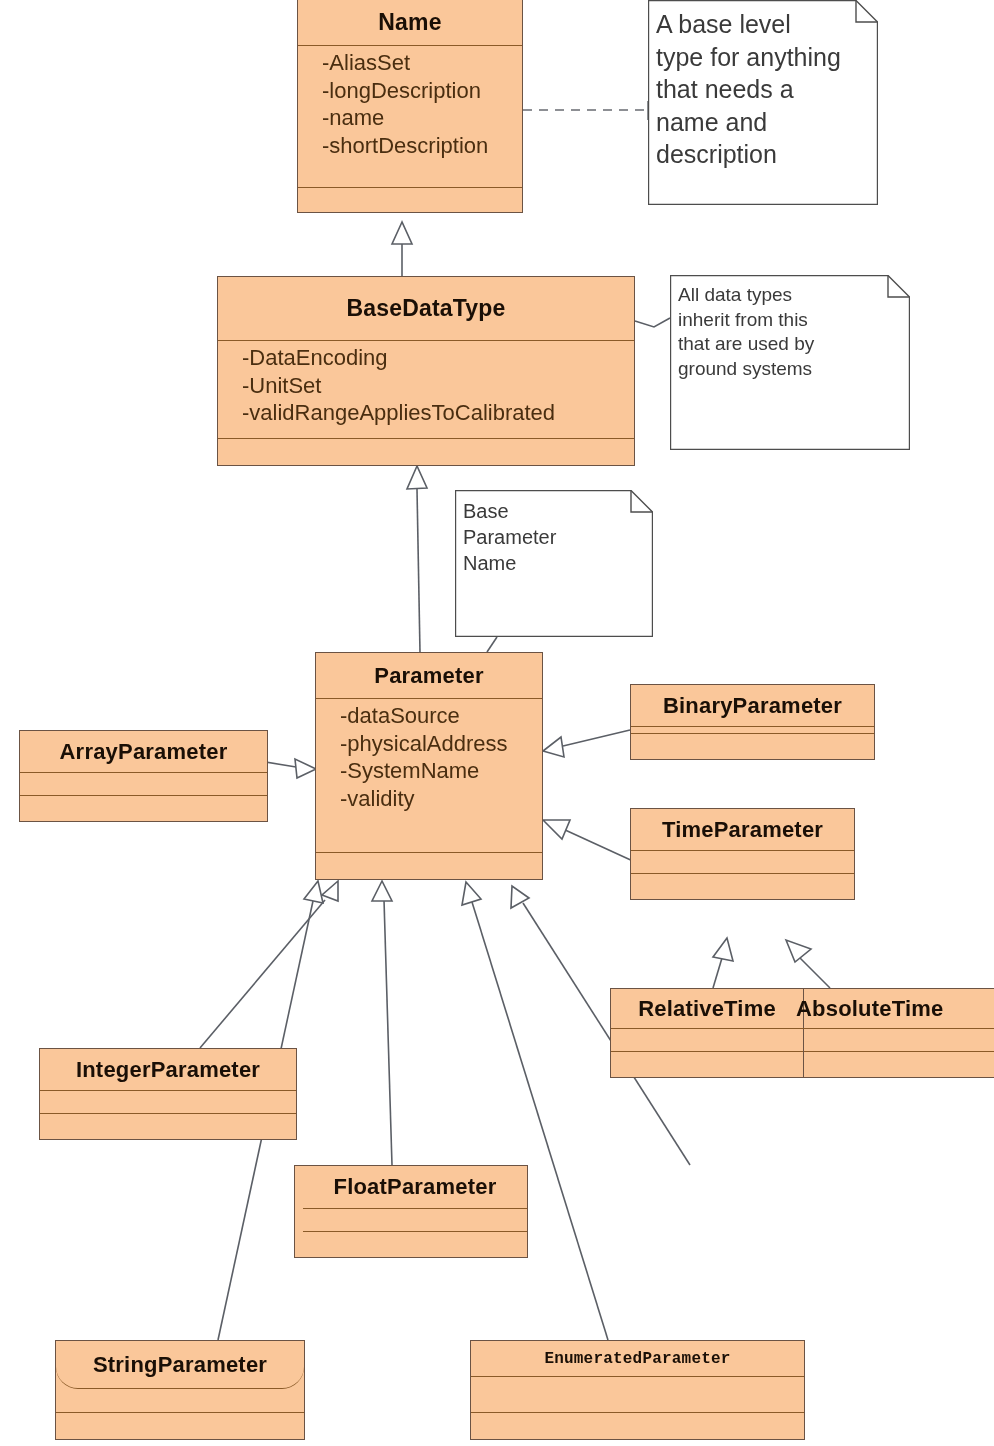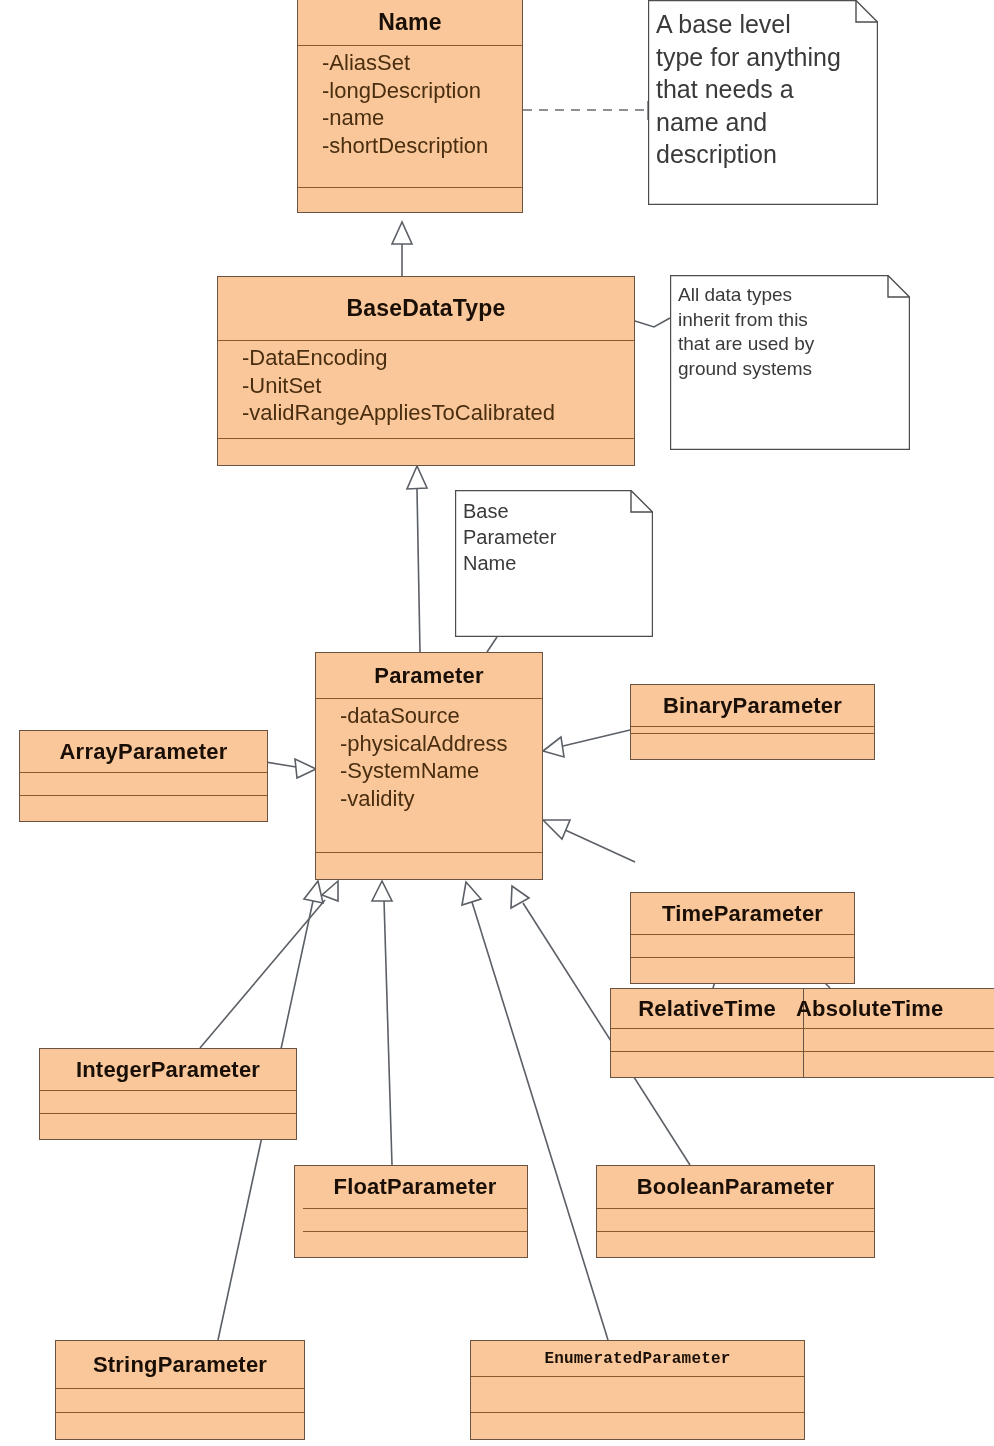--- a/index.html
+++ b/index.html
@@ -252,21 +252,21 @@
     <div class="cls-attrs" style="height:25px;"></div>
     <div class="cls-ops" style="height:25px;"></div>
   </div>
 
   <div class="uml-class empty" style="left:630px;top:671px;width:245px;height:76px;margin-top:13px;">
     <div class="cls-title" style="height:42px;font-size:22px;">BinaryParameter</div>
     <div class="cls-attrs" style="height:25px;"></div>
     <div class="cls-ops" style="height:25px;"></div>
   </div>
 
-  <div class="uml-class empty" style="left:630px;top:892px;width:225px;height:92px;">
+  <div class="uml-class empty" style="left:630px;top:808px;width:225px;height:92px;">
     <div class="cls-title" style="height:42px;font-size:22px;">TimeParameter</div>
     <div class="cls-attrs" style="height:25px;"></div>
     <div class="cls-ops" style="height:25px;"></div>
   </div>
 
   <div class="uml-class empty" style="left:610px;top:988px;width:194px;height:90px;">
     <div class="cls-title" style="height:40px;font-size:22px;">RelativeTime</div>
     <div class="cls-attrs" style="height:25px;"></div>
     <div class="cls-ops" style="height:25px;"></div>
   </div>
@@ -282,28 +282,23 @@
     <div class="cls-attrs" style="height:25px;"></div>
     <div class="cls-ops" style="height:25px;"></div>
   </div>
 
   <div class="uml-class empty" style="left:294px;top:1165px;width:234px;height:93px;padding-left:8px;">
     <div class="cls-title" style="height:43px;font-size:22px;">FloatParameter</div>
     <div class="cls-attrs" style="height:25px;"></div>
     <div class="cls-ops" style="height:25px;"></div>
   </div>
 
-  <div class="uml-class empty" style="left:596px;top:1165px;width:279px;height:93px;">
-    <div class="cls-title" style="height:43px;font-size:22px;">BooleanParameter</div>
-    <div class="cls-attrs" style="height:25px;"></div>
-    <div class="cls-ops" style="height:25px;"></div>
-  </div>
 
   <div class="uml-class empty" style="left:55px;top:1340px;width:250px;height:100px;">
-    <div class="cls-title" style="height:48px;font-size:22px;">StringParameter</div>
+    <div class="cls-title" style="height:48px;font-size:22px;border-radius:22px;">StringParameter</div>
     <div class="cls-attrs" style="height:26px;"></div>
     <div class="cls-ops" style="height:26px;"></div>
   </div>
 
   <div class="uml-class empty" style="left:470px;top:1340px;width:335px;height:100px;">
     <div class="cls-title" style="height:36px;font-size:16px;font-family:Liberation Mono, monospace;">EnumeratedParameter</div>
     <div class="cls-attrs" style="height:26px;"></div>
     <div class="cls-ops" style="height:26px;"></div>
   </div>
 

